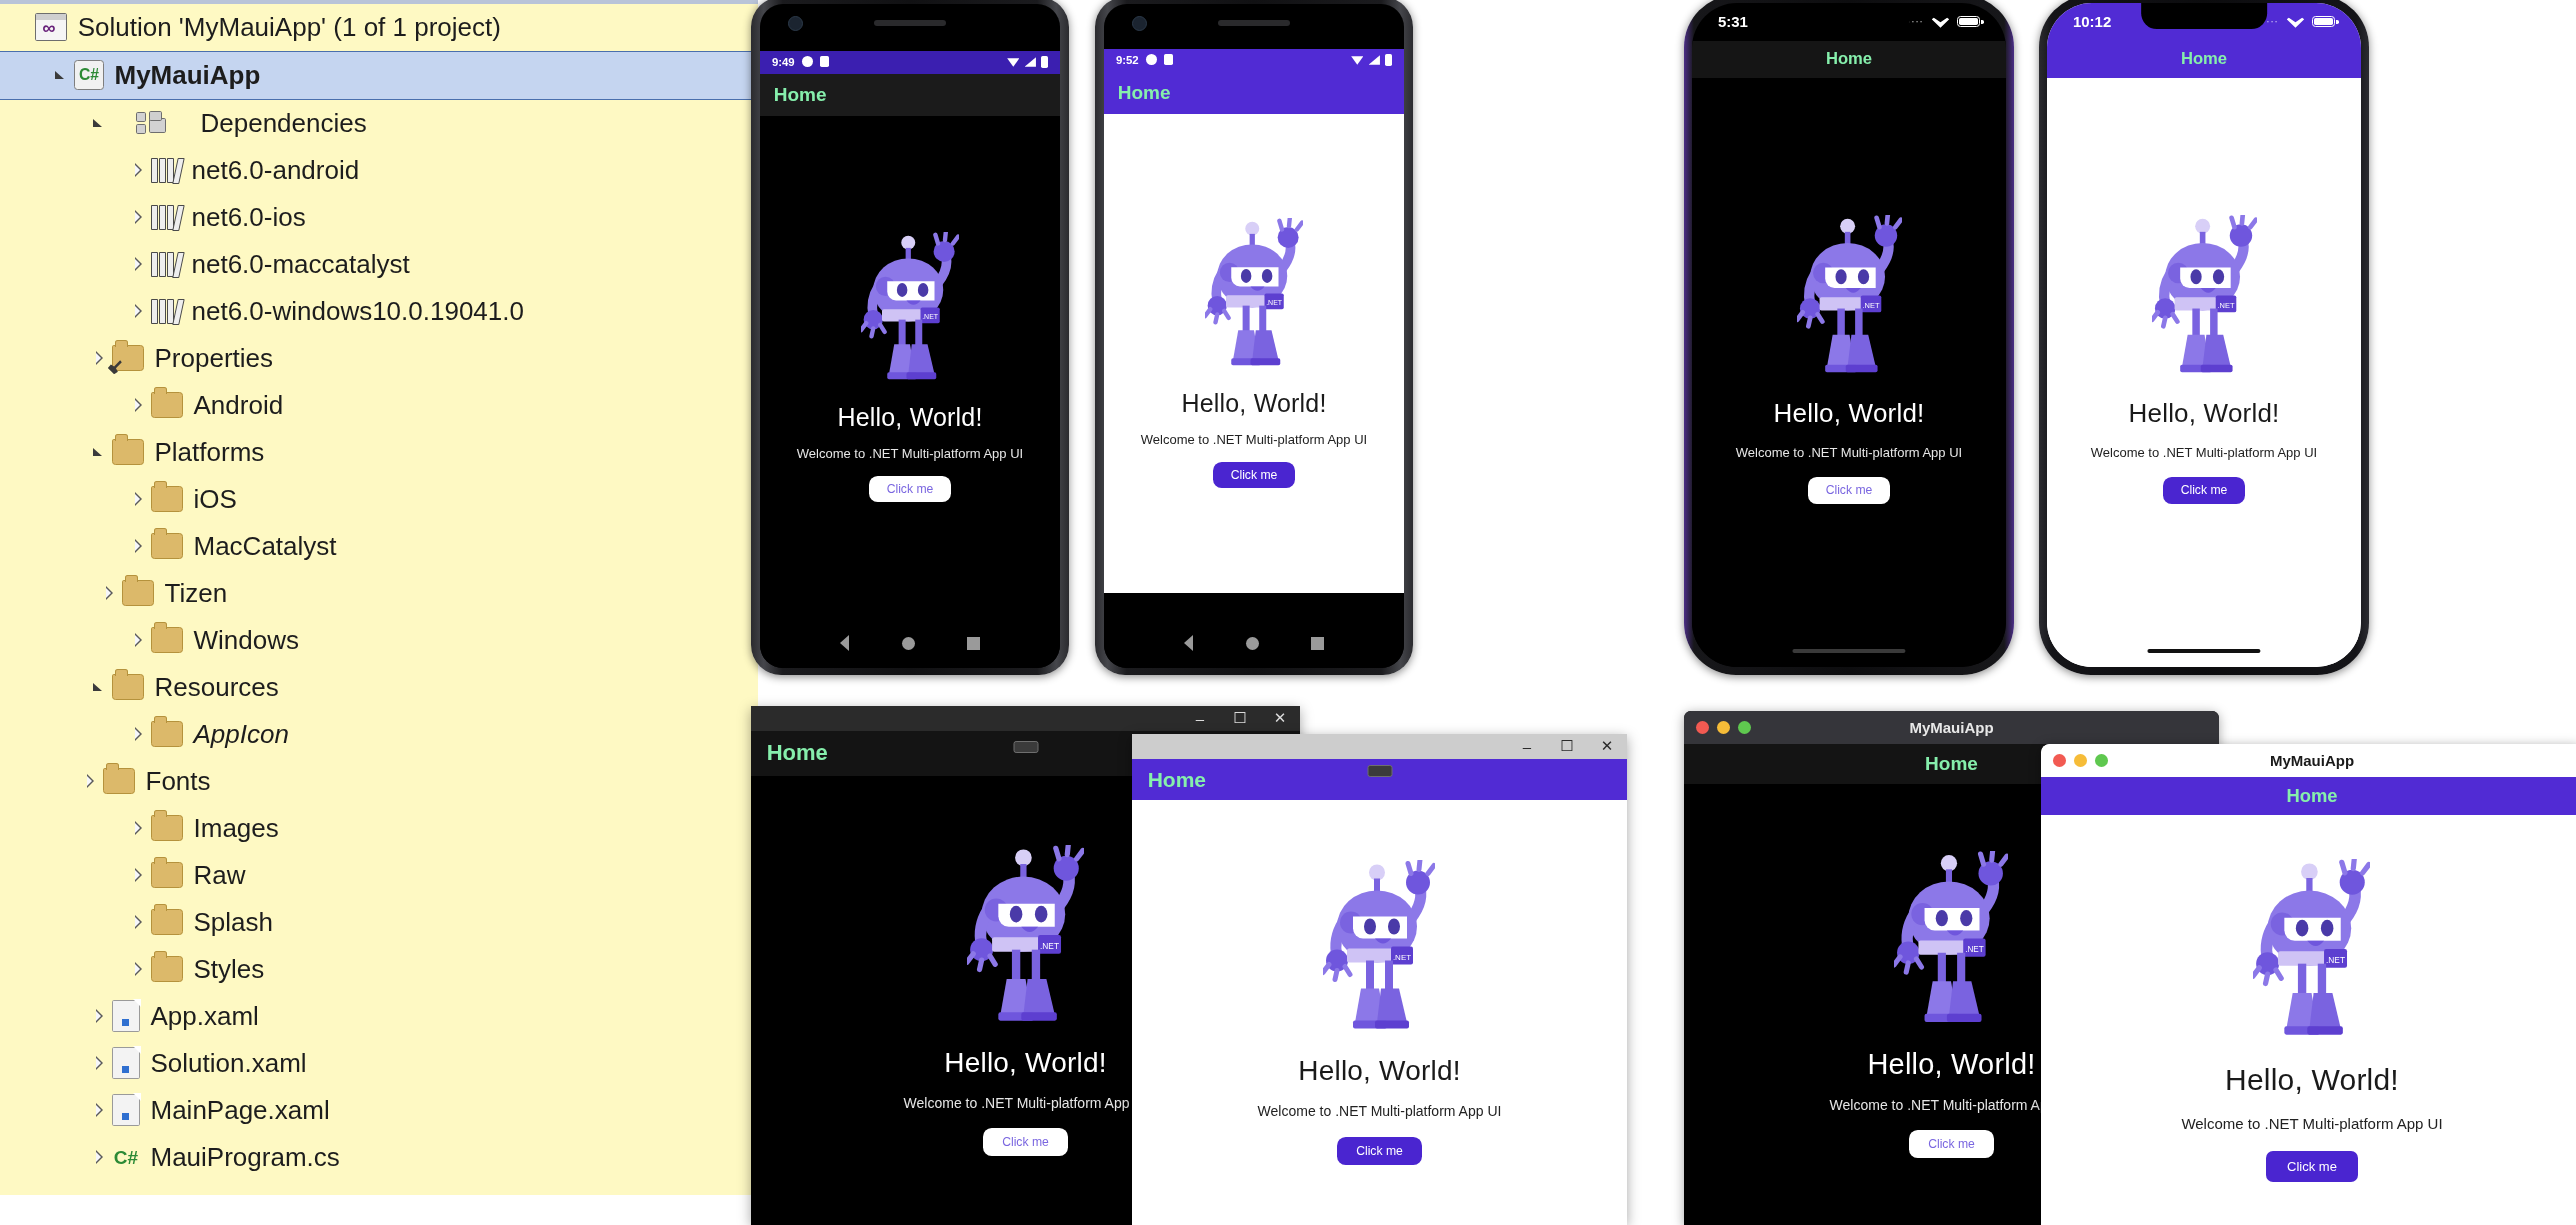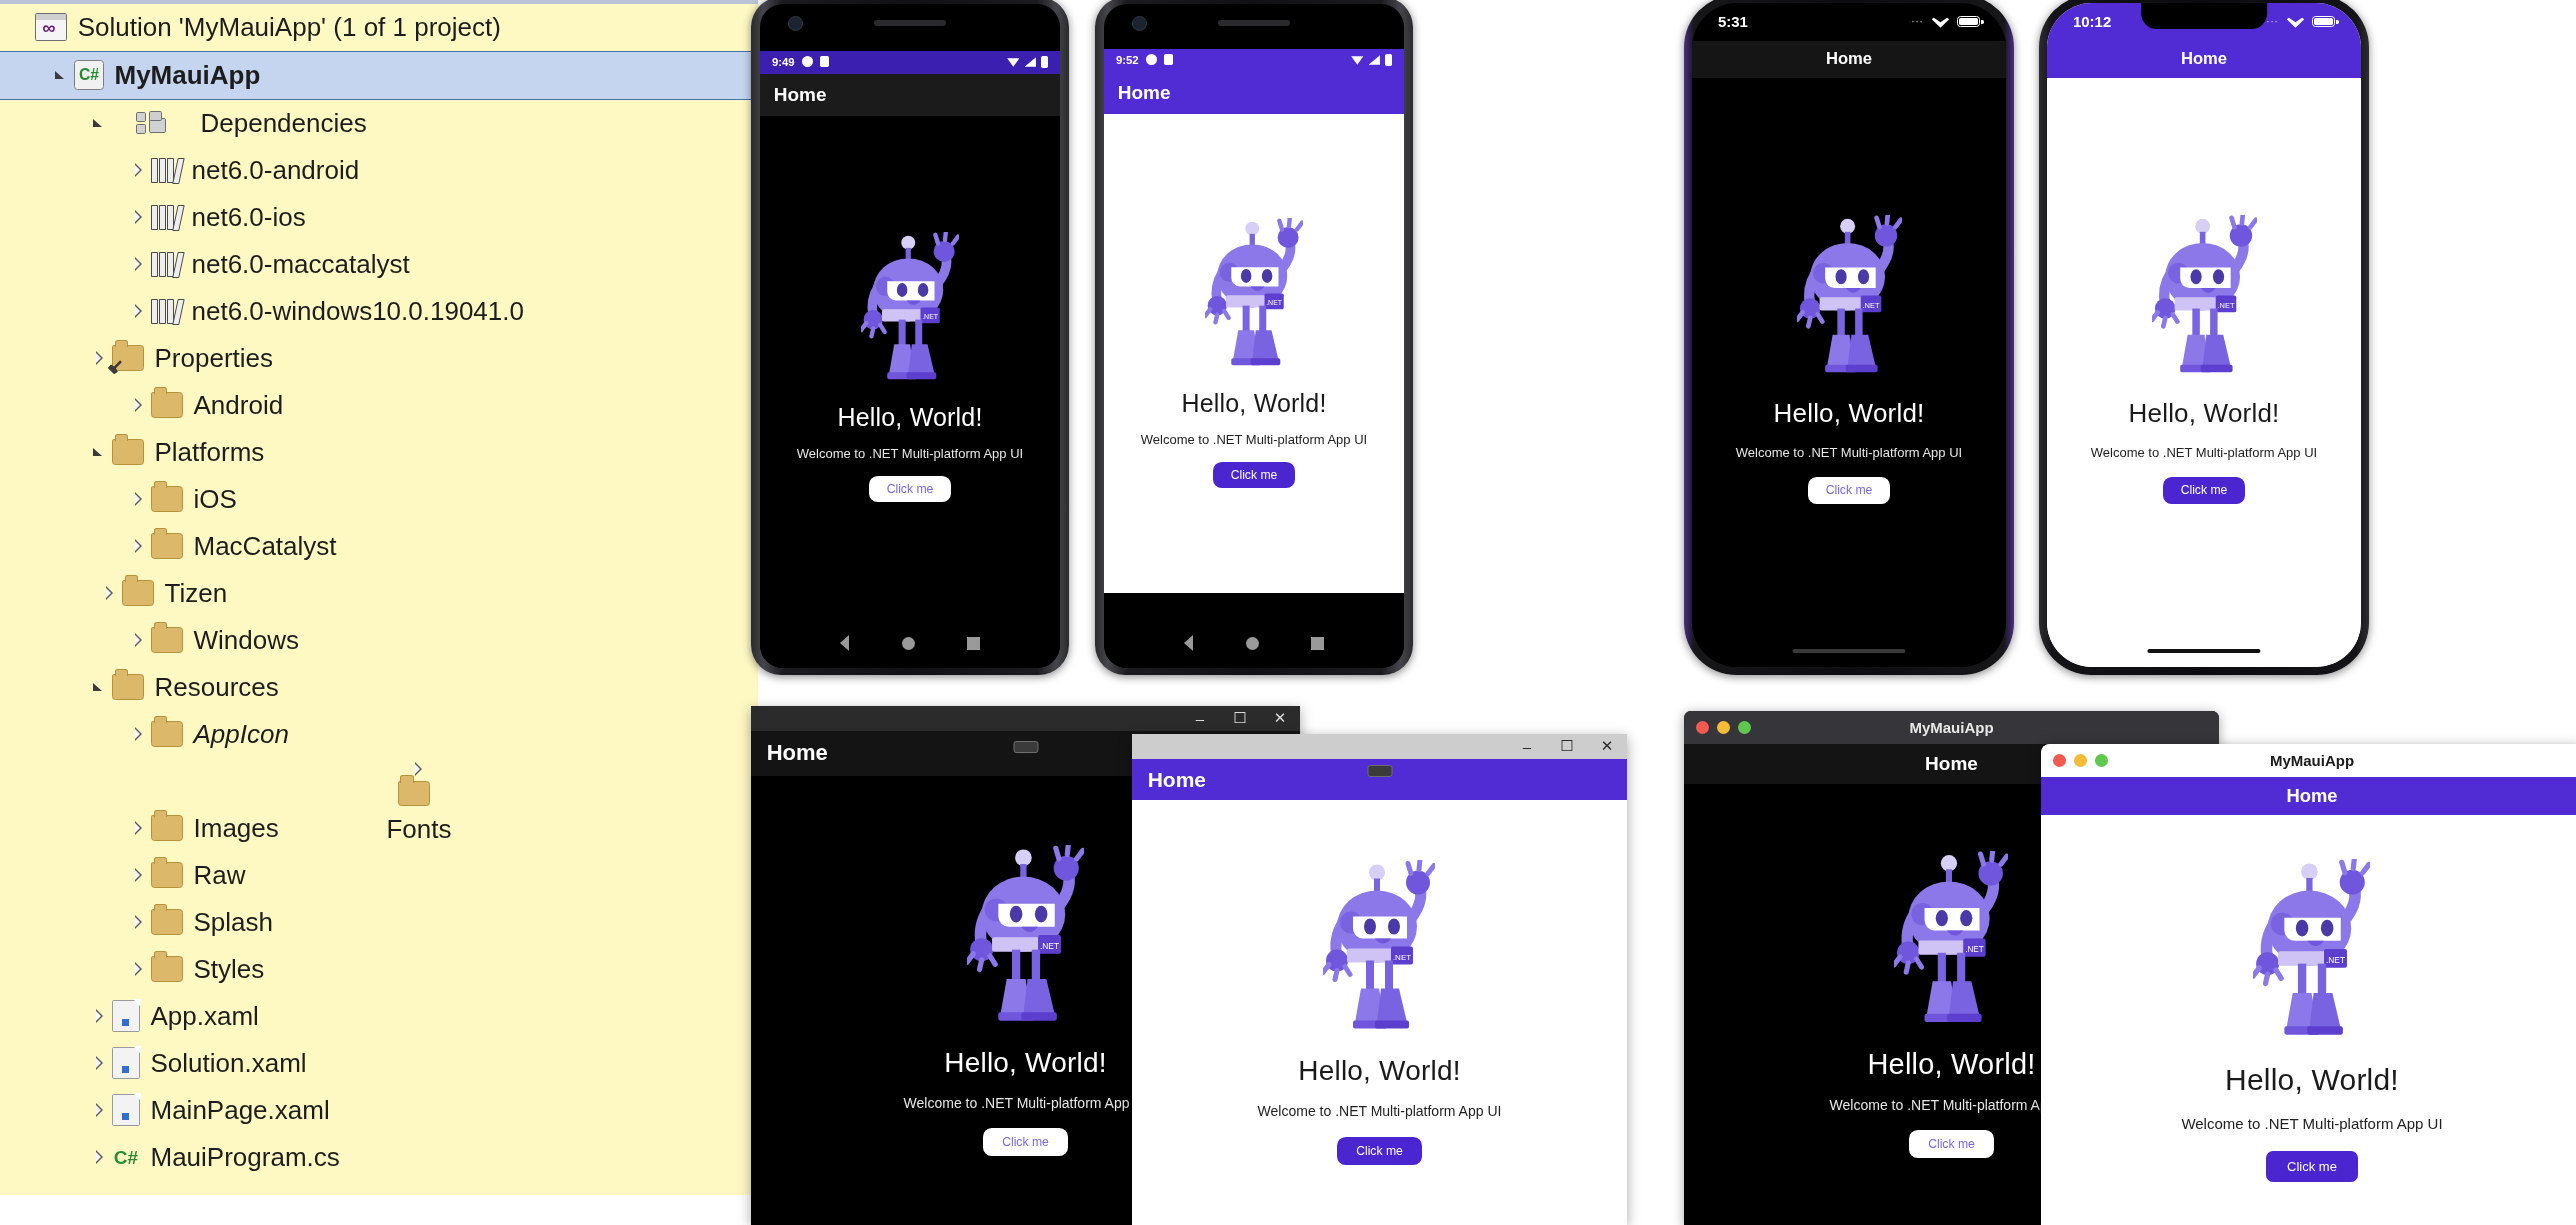--- a/index.html
+++ b/index.html
@@ -135,21 +135,21 @@
   .sb-ios{height:38px;padding:0 26px;font-size:15px;}
   .sb-ios.dark{color:#fff;}
   .sb-ios.light{color:#111;}
   .ios-wifi{width:17.5px;height:12.2px;background:currentColor;clip-path:polygon(50% 100%,0% 30%,12% 18%,50% 55%,88% 18%,100% 30%);}
   .ios-bat{width:23px;height:11.4px;border:1.7px solid currentColor;border-radius:3.5px;position:relative;box-sizing:border-box;}
   .ios-bat::before{content:"";position:absolute;inset:1.3px;background:currentColor;border-radius:1.7px;}
   .ios-bat::after{content:"";position:absolute;right:-4.4px;top:3.1px;width:2.2px;height:4.4px;border-radius:0 1.7px 1.7px 0;background:currentColor;}
   .ios-dots{letter-spacing:0.9px;font-size:9.6px;opacity:.55;}
 
   
-  .navbar{position:absolute;left:0;right:0;display:flex;align-items:center;font-weight:bold;color:#ffffff;box-sizing:border-box;}
+  .navbar{position:absolute;left:0;right:0;display:flex;align-items:center;font-weight:bold;color:#86efac;box-sizing:border-box;}
   .navbar.droid{height:42px;padding-left:14px;font-size:19px;}
   .navbar.droid.dark{background:#1b1b1b;}
   .navbar.droid.light{background:#512bd4;}
   .navbar.ios{height:37px;justify-content:center;font-size:16.6px;}
   .navbar.ios.dark{background:#151515;}
   .navbar.ios.light{background:#512bd4;}
 
   .page{position:absolute;left:0;right:0;display:flex;flex-direction:column;align-items:center;justify-content:center;}
   .page.dark{background:#000;}
   .page.light{background:#fff;}
@@ -293,21 +293,21 @@
       <div class="node" style="padding-left: 89px;">
         <span class="twisty expanded"></span>
         <span class="icon ic-folder"></span>
         <span class="label">Resources</span>
       </div>
       <div class="node" style="padding-left: 128px; font-style: italic;">
         <span class="twisty collapsed"></span>
         <span class="icon ic-folder"></span>
         <span class="label">AppIcon</span>
       </div>
-      <div class="node" style="padding-left: 80px; flex-direction: column;">
+      <div class="node" style="padding-left: 80px;">
         <span class="twisty collapsed"></span>
         <span class="icon ic-folder"></span>
         <span class="label">Fonts</span>
       </div>
       <div class="node" style="padding-left: 128px;">
         <span class="twisty collapsed"></span>
         <span class="icon ic-folder"></span>
         <span class="label">Images</span>
       </div>
       <div class="node" style="padding-left: 128px;">

